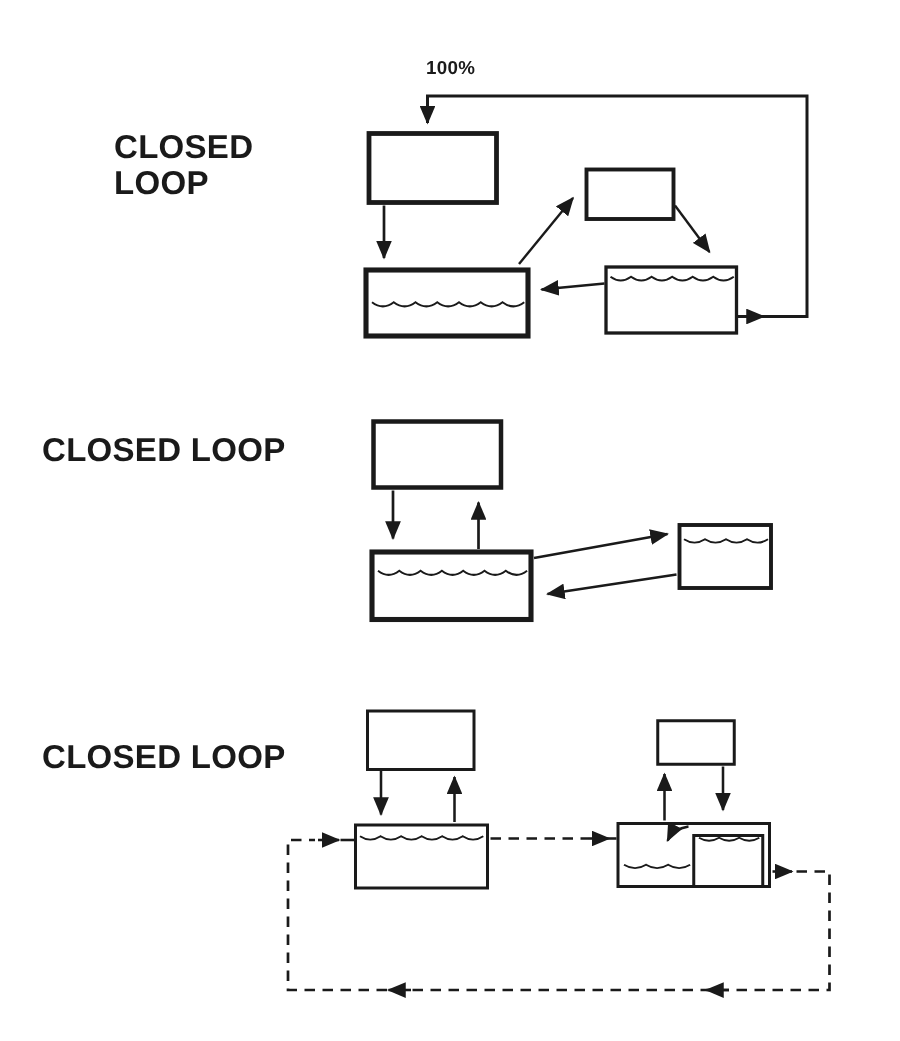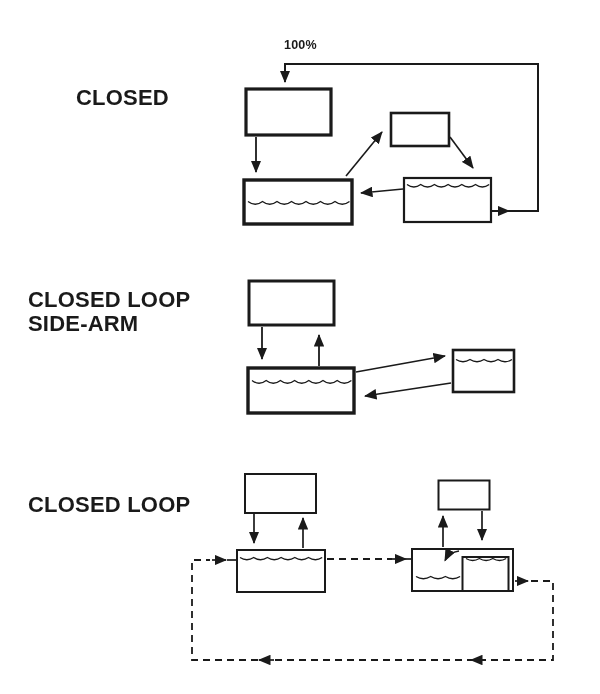--- a/index.html
+++ b/index.html
@@ -26,24 +26,24 @@
   svg .bx   { fill:none; stroke:var(--ink); }
   svg marker path { fill:var(--ink); stroke:none; }
 </style>
 </head>
 <body>
 
 <div class="canvas">
 
   <div class="heading" style="left:28px; top:86px;margin-left:48px;">
     <div>CLOSED</div>
+    <div>LOOP</div>
   </div>
   <div class="heading" style="left:28px; top:288px;">
     <div>CLOSED LOOP</div>
-    <div>SIDE-ARM</div>
   </div>
   <div class="heading" style="left:28px; top:493px;">
     <div>CLOSED LOOP</div>
   </div>
 
   <div class="annotation" style="left:284px; top:38px;text-align:center;">100%</div>
 
   <svg class="diagram-layer" width="600" height="694" viewBox="0 0 600 694" aria-hidden="true">
     <defs>
       <marker id="ah" markerUnits="userSpaceOnUse" markerWidth="13" markerHeight="10.5" refX="11.5" refY="5.25" orient="auto">

